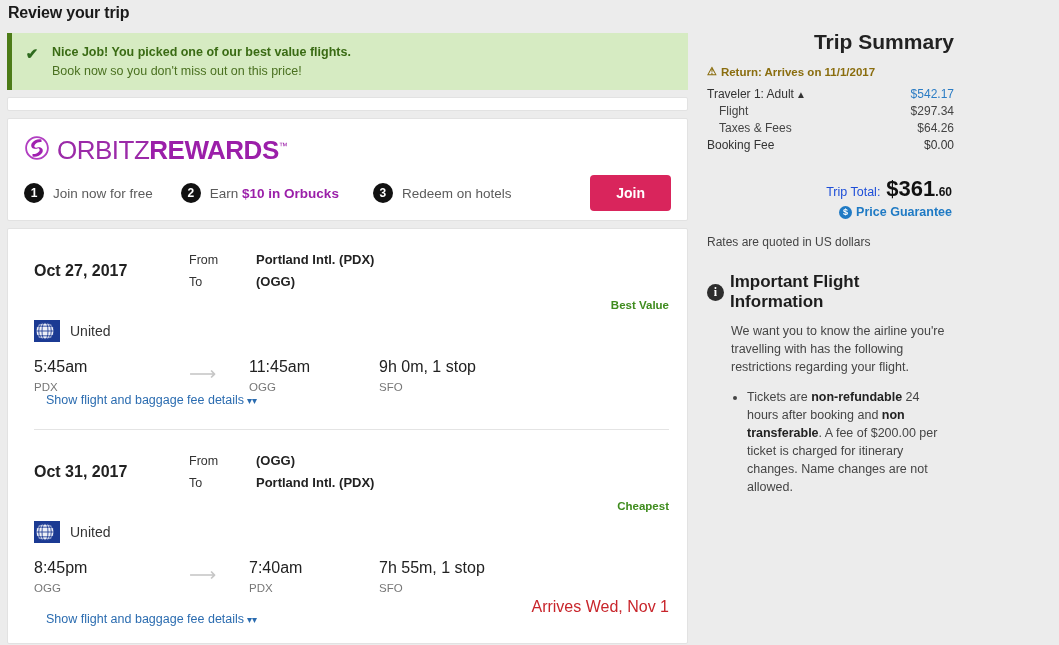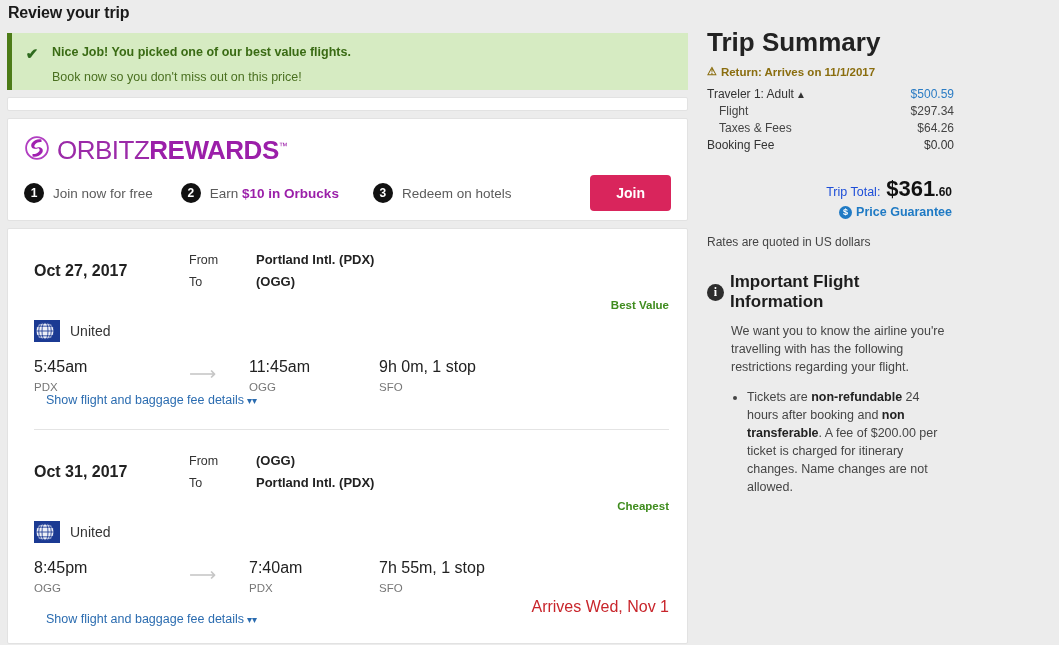--- a/index.html
+++ b/index.html
@@ -28,21 +28,21 @@
     display: flex; align-items: flex-start;
     height: 57px;
   }
   .alert-check {
     width: 40px; flex: 0 0 40px; text-align: center;
     color: #2f6b1f; font-size: 15px; font-weight: bold;
     line-height: 18px; padding-top: 2px;
   }
   .alert-body { padding-top: 1px; }
   .alert-title { font-size: 12.5px; font-weight: bold; color: #3a6b14; line-height: 17px; }
-  .alert-sub  { font-size: 12.5px; color: #4a7020; line-height: 17px; margin-top: 8px; }
+  .alert-sub  { font-size: 12.5px; color: #4a7020; line-height: 17px; margin-top: 2px; }
 
   
   .thin-strip {
     margin: 7px 7px 0 7px; height: 14px;
     background: #ffffff; border: 1px solid #e2e2e2; border-radius: 2px;
   }
 
   
   .card {
     margin: 7px 7px 0 7px;
@@ -116,21 +116,21 @@
   .details-link {
     font-size: 12.5px; color: #2b6cb0; text-decoration: none;
     position: absolute; left: 38px; bottom: 22px;
     cursor: pointer;
   }
   .details-link .chev { font-size: 10px; margin-left: 3px; }
   .second .details-link { bottom: 17px; }
 
   
   .right-col { flex: 1; padding: 30px 8px 0 12px; background: #ececec; }
-  .summary-title { font-size: 26px; font-weight: bold; color: #222; line-height: 24px; }
+  .summary-title { font-size: 21px; font-weight: bold; color: #222; line-height: 24px; text-align: right; }
   .return-warn {
     font-size: 11.5px; font-weight: bold; color: #8a6d0e;
     margin-top: 11px; display: flex; align-items: center;
   }
   .warn-tri { margin-right: 4px; font-size: 11px; }
 
   .sum-rows { margin-top: 8px; }
   .sum-row { display: flex; justify-content: space-between; font-size: 12px; line-height: 17px; }
   .sum-row.traveler { color: #2b7cc4; }
   .sum-row.traveler .sum-label { cursor: pointer; }
@@ -342,21 +342,21 @@
     <div class="summary-title">Trip Summary</div>
 
     <div class="return-warn">
       <span class="warn-tri">⚠</span>
       <span>Return: Arrives on 11/1/2017</span>
     </div>
 
     <div class="sum-rows">
       <div class="sum-row traveler">
         <span class="sum-label"><span>Traveler 1: Adult</span><span class="caret-up">▲</span></span>
-        <span class="sum-val">$500.59</span>
+        <span class="sum-val">$542.17</span>
       </div>
       <div class="sum-row sub">
         <span class="sum-label">Flight</span>
         <span class="sum-val">$297.34</span>
       </div>
       <div class="sum-row sub">
         <span class="sum-label">Taxes &amp; Fees</span>
         <span class="sum-val">$64.26</span>
       </div>
       <div class="sum-row">

